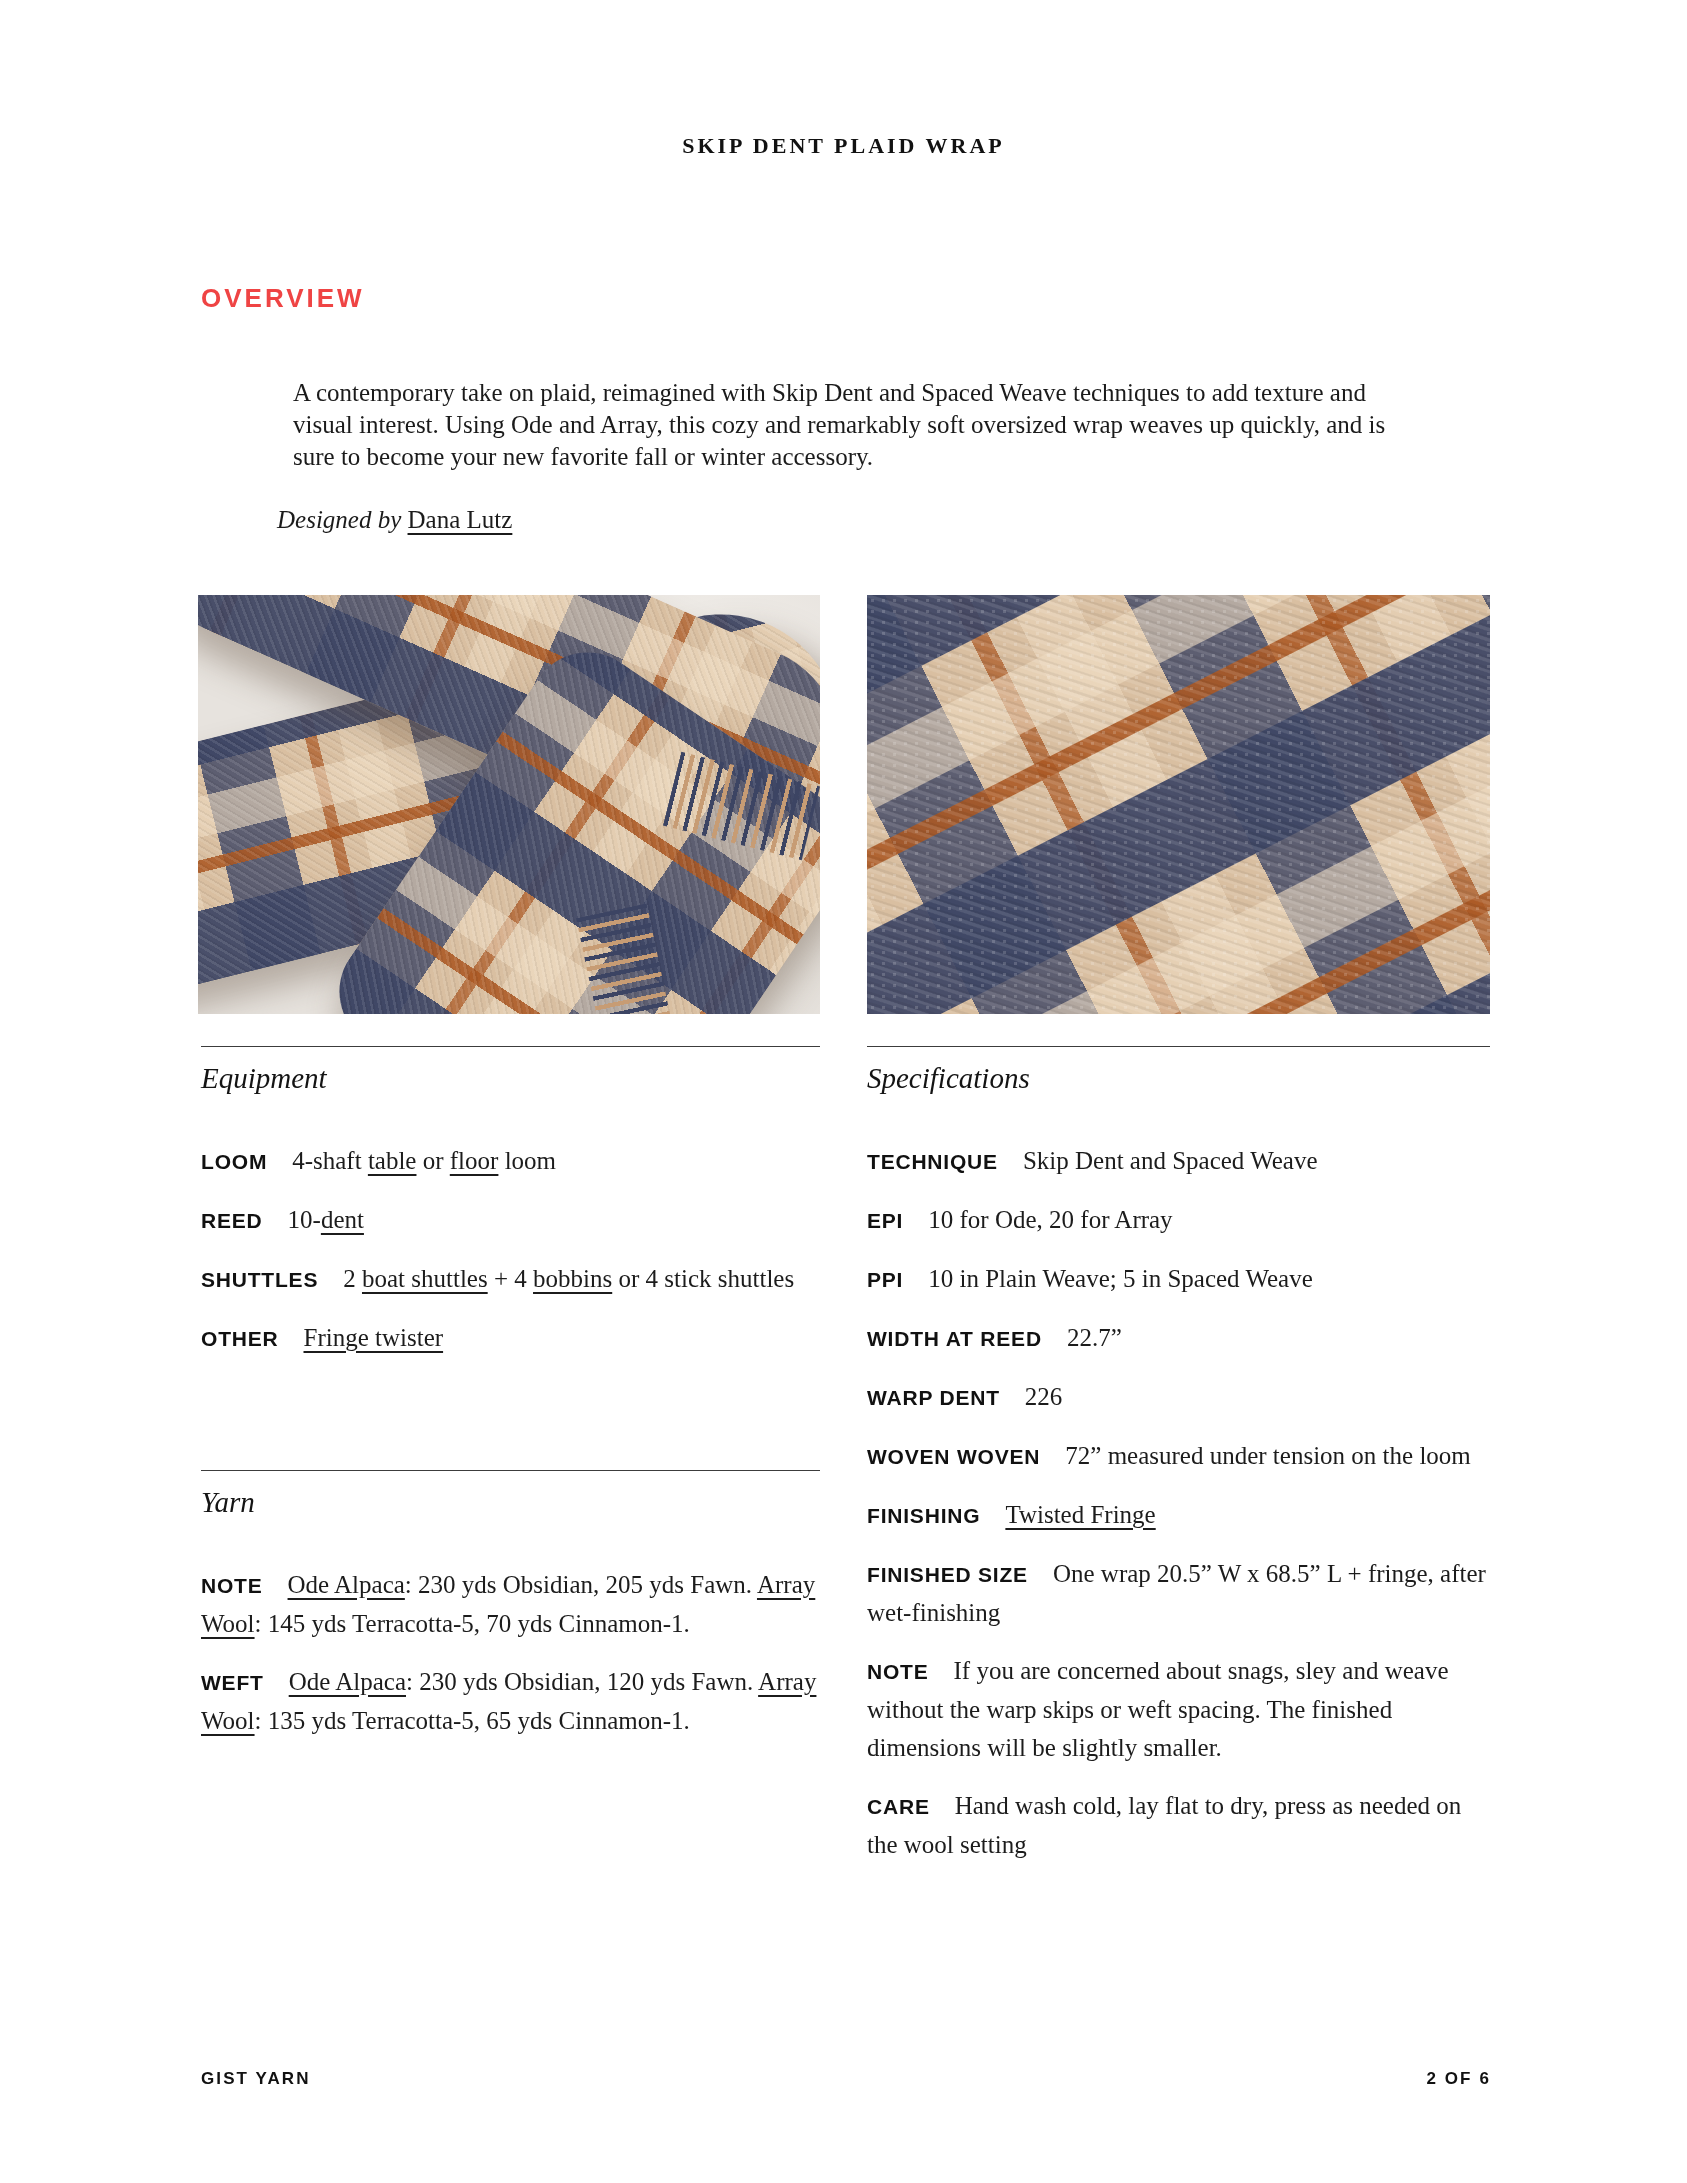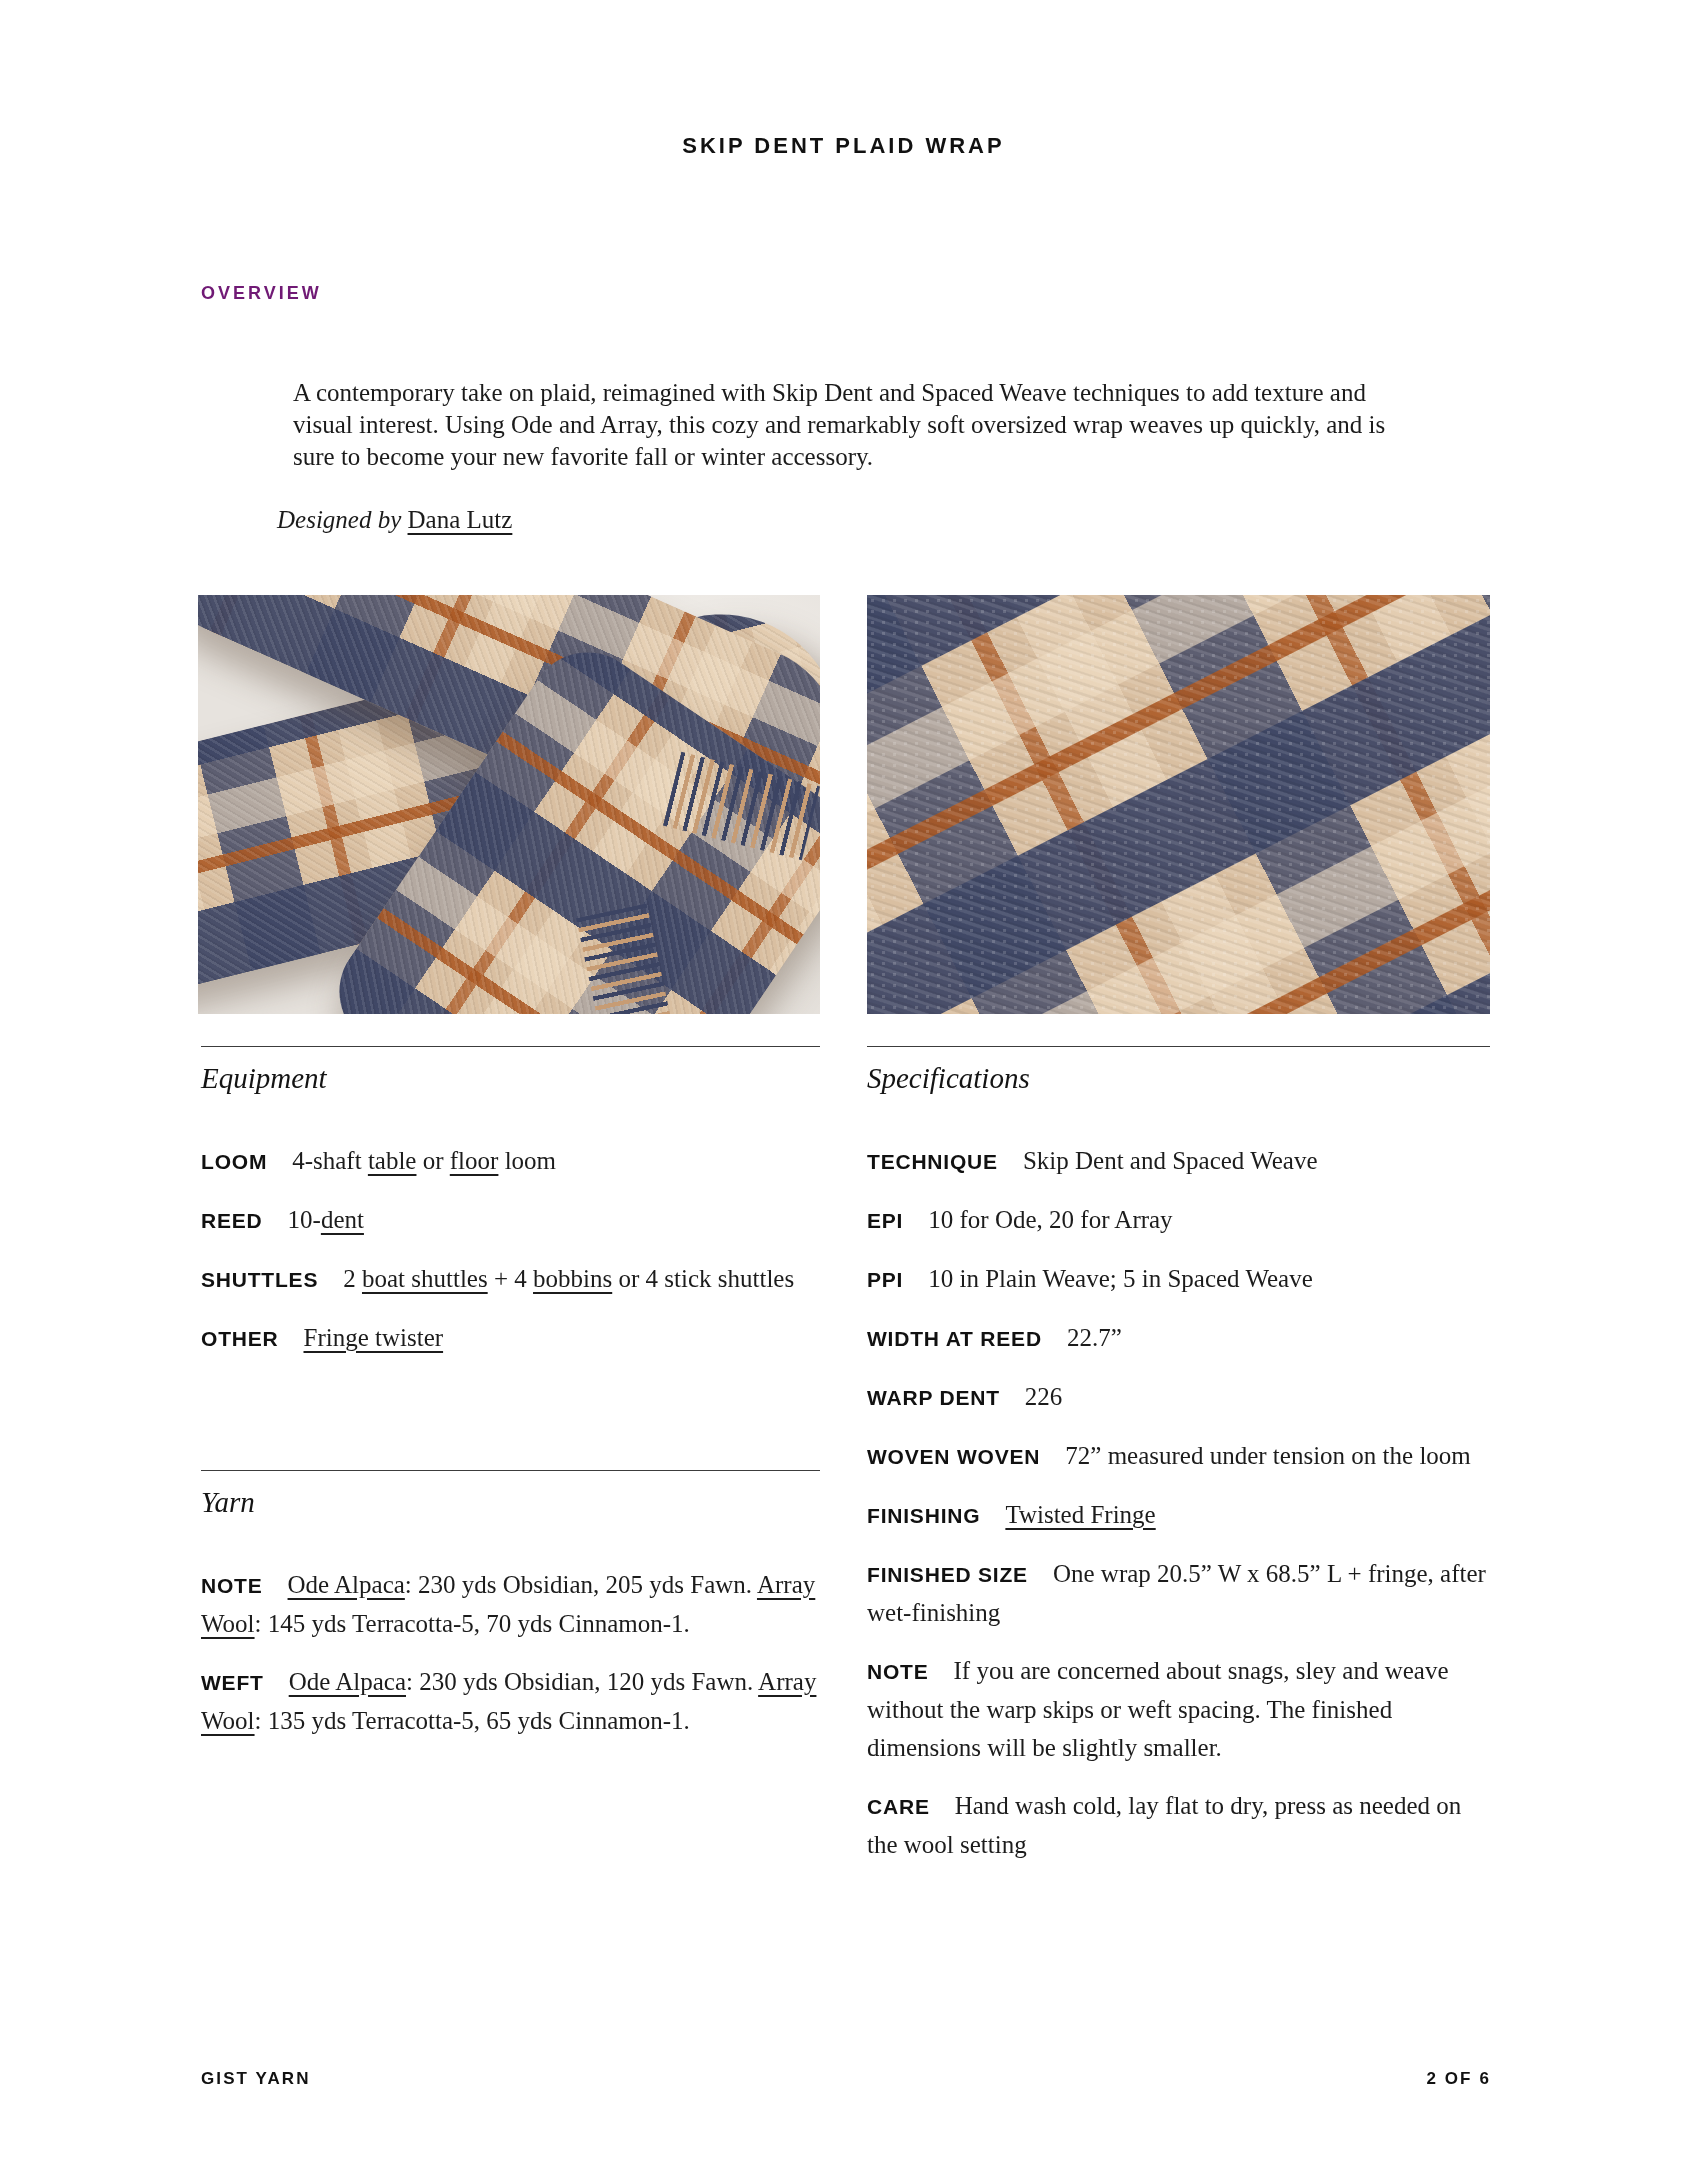--- a/index.html
+++ b/index.html
@@ -4,27 +4,27 @@
 <title>Skip Dent Plaid Wrap</title>
 <style>
   html,body{margin:0;padding:0;}
   body{
     width:1687px;height:2183px;position:relative;background:#ffffff;
     font-family:"Liberation Serif",serif;color:#1c1c1c;overflow:hidden;
   }
   
   .doc-title{
     position:absolute;top:133px;left:0;width:1687px;text-align:center;margin:0;
-    font-family:Liberation Sans, sans-serif;font-weight:700;font-size:22px;
+    font-family:Liberation Serif, serif;font-weight:700;font-size:22px;
     letter-spacing:3px;color:#111;line-height:1.2;
   }
   .overview-heading{
     position:absolute;top:283px;left:201px;margin:0;
-    font-family:"Liberation Sans",sans-serif;font-weight:700;font-size:18px;
-    letter-spacing:3px;color:#701a75;line-height:1.2;
+    font-family:"Liberation Sans",sans-serif;font-weight:700;font-size:26px;
+    letter-spacing:3px;color:#ef4444;line-height:1.2;
   }
   .overview-paragraph{
     position:absolute;top:361px;left:277px;width:1127px;margin:16px;
     font-size:25px;line-height:32px;color:#1b1b1b;
   }
   .byline{
     position:absolute;top:501px;left:277px;margin:0;
     font-size:25px;line-height:38px;font-style:italic;color:#1b1b1b;
   }
   .byline .link{font-style:normal;}

